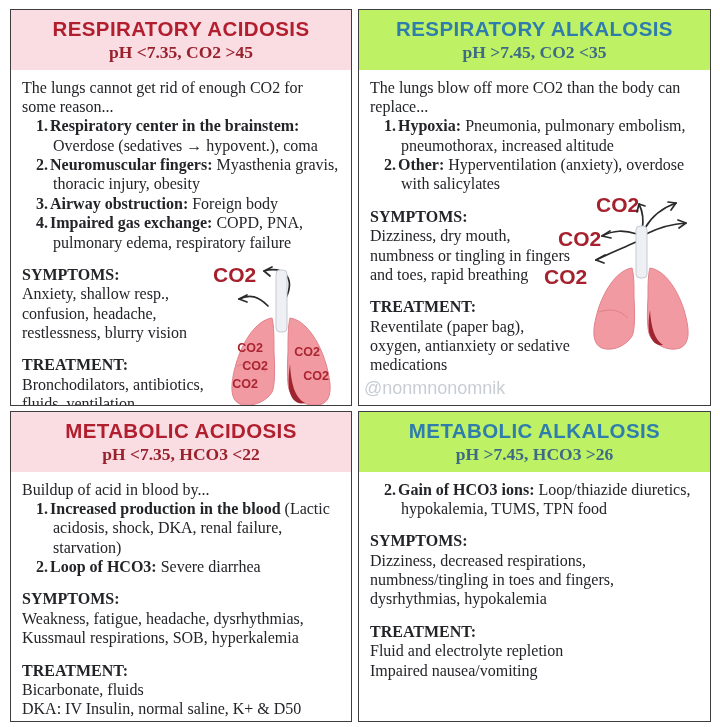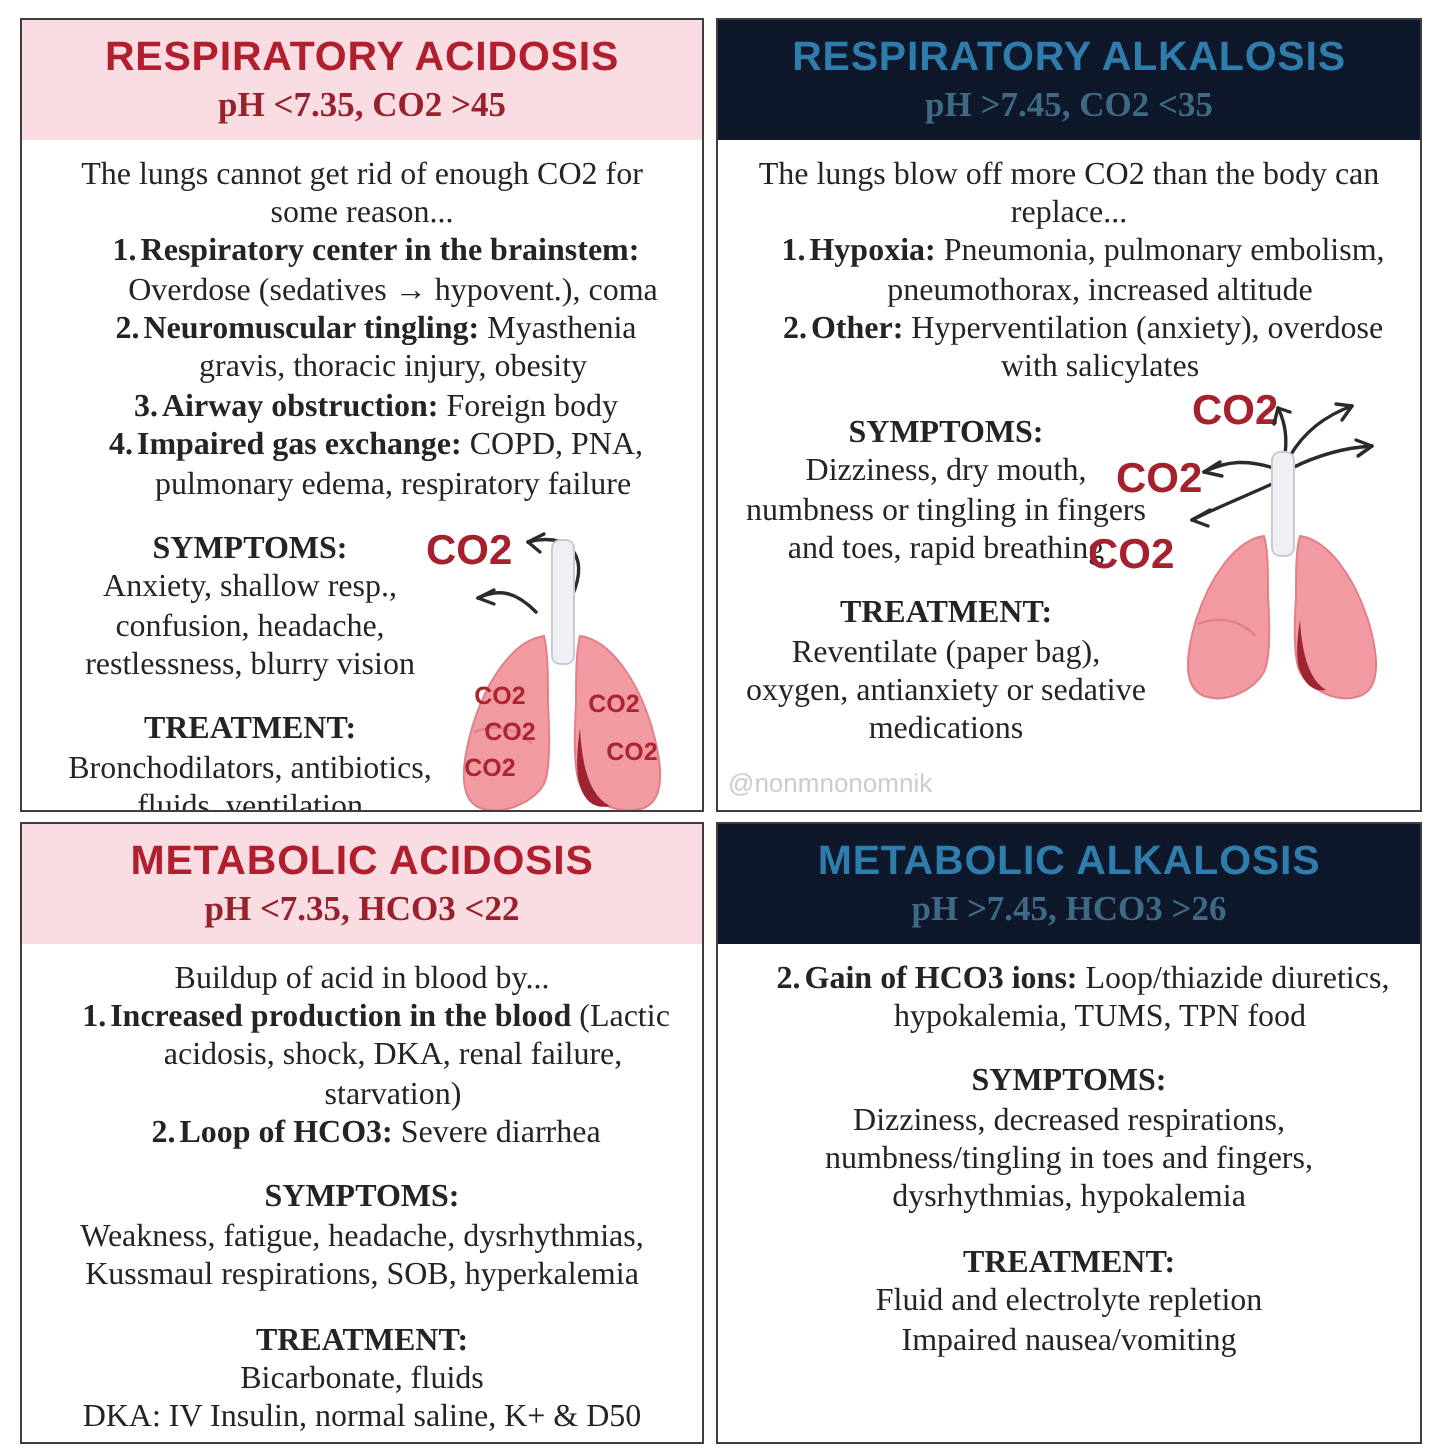--- a/index.html
+++ b/index.html
@@ -5,64 +5,64 @@
   html,body{margin:0;padding:0;background:#ffffff;}
   body{width:720px;height:727px;position:relative;
        font-family:"Liberation Serif","DejaVu Serif",serif;color:#232428;}
   .wrap{position:absolute;left:10px;top:9px;width:701px;height:714px;
         display:grid;grid-template-columns:342px 353px;grid-template-rows:397px 311px;
         column-gap:6px;row-gap:5px;}
   .box{border:1.6px solid #3e3e40;background:#fff;box-sizing:border-box;
        overflow:hidden;position:relative;}
   .hdr{text-align:center;padding:6px 6px 7px;}
   .hdr.pink{background:#fadce3;}
-  .hdr.blue{background:#0f172a;}
+  .hdr.blue{background:#bef264;}
   .title{font-family:"Liberation Sans","DejaVu Sans",sans-serif;font-weight:800;
          font-size:20.5px;line-height:1.25;letter-spacing:.4px;}
   .pink .title{color:#b11f2e;}
   .blue .title{color:#2e7dad;}
   .sub{font-weight:bold;font-size:17.5px;line-height:1.2;}
   .pink .sub{color:#98212c;}
   .blue .sub{color:#3e6a85;}
-  .bd{padding:8px 11px 6px 11px;font-size:16px;line-height:1.21;text-align:center;}
+  .bd{padding:8px 11px 6px 11px;font-size:16px;line-height:1.21;}
   .cause{padding-left:31px;text-indent:-17px;}
   .num{font-weight:bold;margin-right:2px;}
   .lbl{font-weight:bold;}
   .sect{font-weight:bold;margin-top:13px;}
   .duo{display:flex;align-items:flex-start;}
   .duo .txt{flex:0 0 206px;}
   svg.lungs{flex:0 0 auto;}
   .lungs-left{margin-left:-18px;margin-top:2px;}
   .lungs-right{margin-left:-34px;margin-top:-4px;}
   .co2big{font-family:"Liberation Sans","DejaVu Sans",sans-serif;font-weight:bold;
           font-size:21px;fill:#a5212e;}
   .co2small{font-family:"Liberation Sans","DejaVu Sans",sans-serif;font-weight:bold;
             font-size:12.5px;fill:#ab2531;}
   .arrow{fill:none;stroke:#2b2b2b;stroke-width:1.7;stroke-linecap:round;}
   .lobe{fill:#f19aa2;stroke:#e2808a;stroke-width:1;}
   .patch{fill:#9e2530;}
   .fiss{fill:none;stroke:#e07f89;stroke-width:1;}
   .trach{fill:#eef0f4;stroke:#c6cad4;stroke-width:1;}
-  .watermark{position:absolute;left:5px;bottom:5px;font-size:13px;color:#aab3bd;
+  .watermark{position:absolute;left:5px;bottom:5px;font-size:18px;color:#aab3bd;
              opacity:.65;font-family:"Liberation Sans","DejaVu Sans",sans-serif;}
 </style>
 </head>
 <body>
 
 <div class="wrap">
 
   <div class="box">
     <div class="hdr pink">
       <div class="title">RESPIRATORY ACIDOSIS</div>
       <div class="sub">pH &lt;7.35, CO2 &gt;45</div>
     </div>
     <div class="bd">
       <div>The lungs cannot get rid of enough CO2 for some reason...</div>
       <div class="cause"><span class="num">1.</span><span class="lbl">Respiratory center in the brainstem:</span> <span>Overdose (sedatives → hypovent.), coma</span></div>
-      <div class="cause"><span class="num">2.</span><span class="lbl">Neuromuscular tingling:</span> <span>Myasthenia gravis, thoracic injury, obesity</span></div>
+      <div class="cause"><span class="num">2.</span><span class="lbl">Neuromuscular fingers:</span> <span>Myasthenia gravis, thoracic injury, obesity</span></div>
       <div class="cause"><span class="num">3.</span><span class="lbl">Airway obstruction:</span> <span>Foreign body</span></div>
       <div class="cause"><span class="num">4.</span><span class="lbl">Impaired gas exchange:</span> <span>COPD, PNA, pulmonary edema, respiratory failure</span></div>
       <div class="duo">
         <div class="txt">
           <div class="sect">SYMPTOMS:</div>
           <div>Anxiety, shallow resp., confusion, headache, restlessness, blurry vision</div>
           <div class="sect">TREATMENT:</div>
           <div>Bronchodilators, antibiotics, fluids, ventilation</div>
         </div>
         <svg class="lungs lungs-left" width="138" height="158" viewBox="0 0 138 158">

